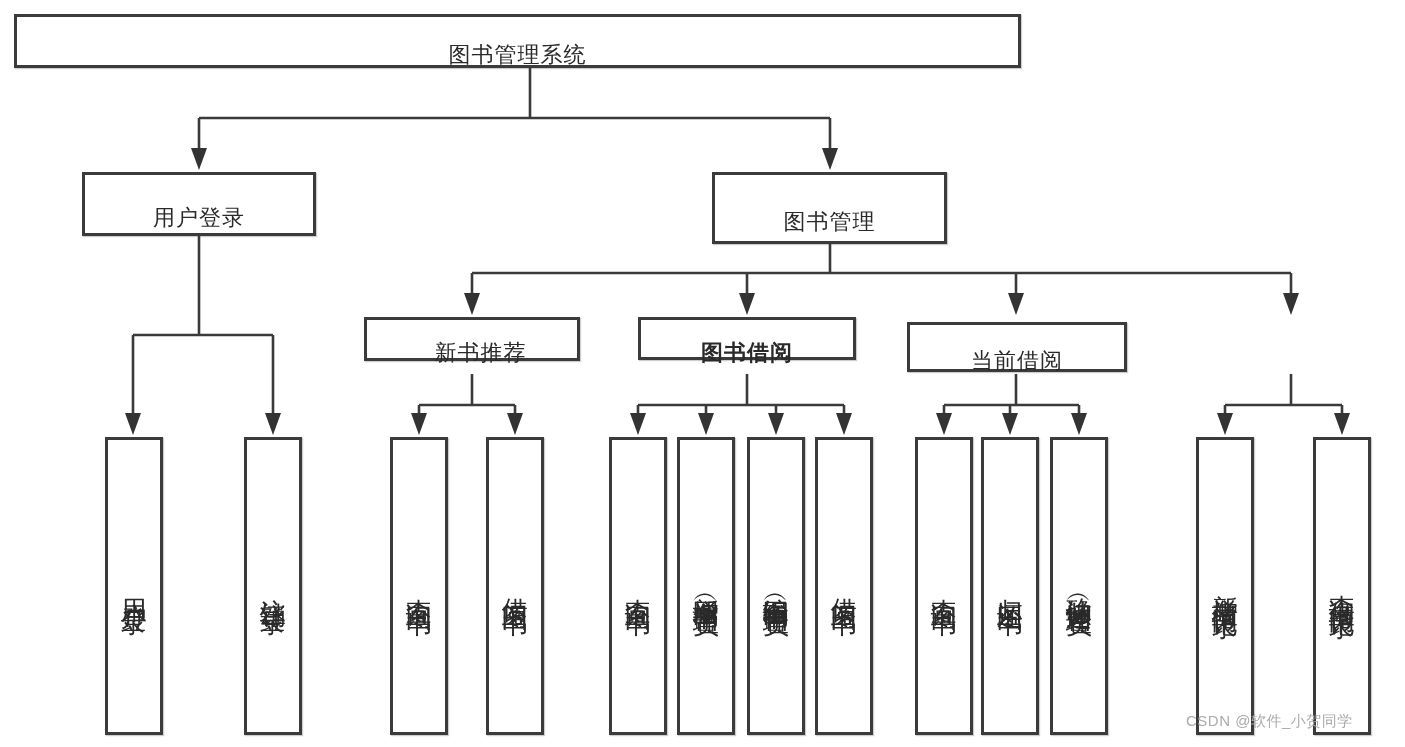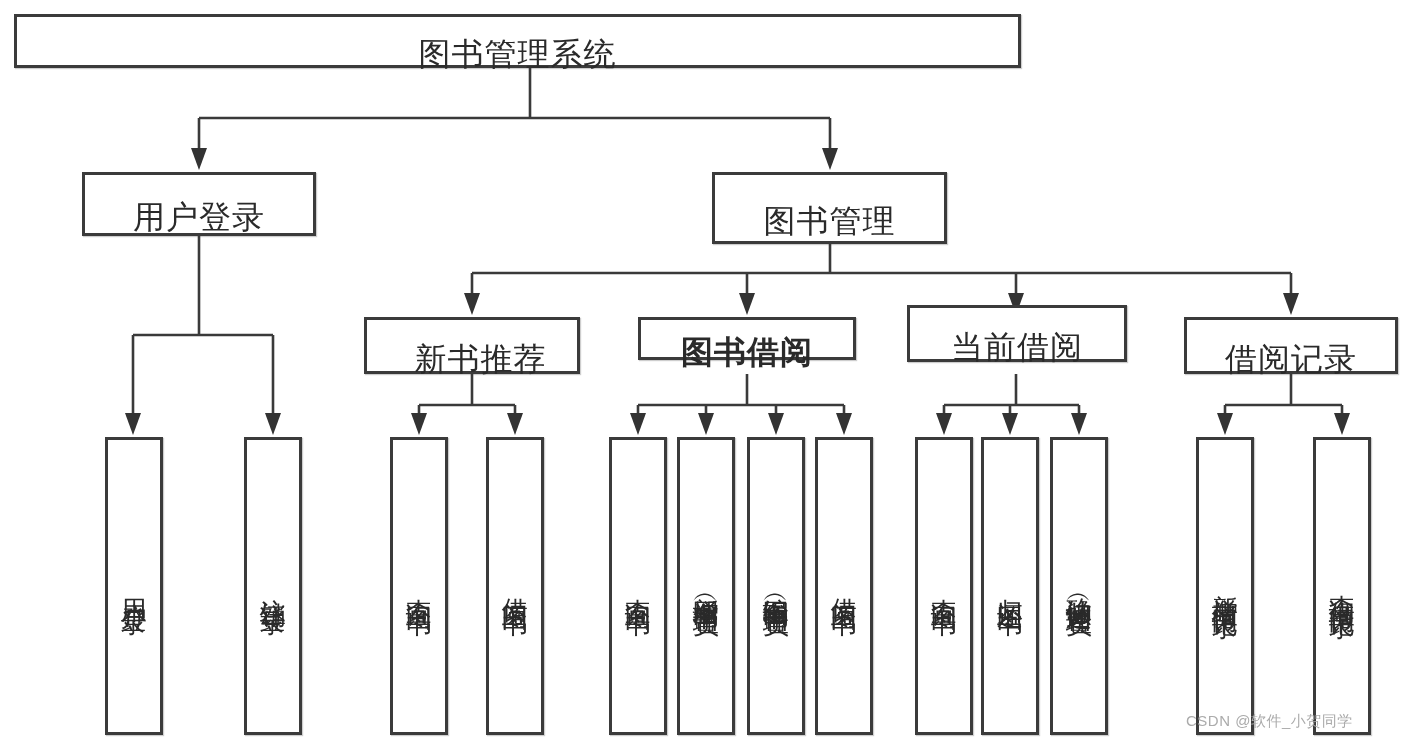--- a/index.html
+++ b/index.html
@@ -36,21 +36,21 @@
     position: absolute;
     box-sizing: border-box;
     background: #ffffff;
     border: 3px solid #3b3b3b;
     display: flex;
     align-items: center;
     justify-content: center;
     box-shadow: 1px 1px 1px rgba(60,60,60,0.25);
   }
   .hlabel {
-    font-size: 32px;
+    font-size: 22px;
     letter-spacing: 1px;
     white-space: nowrap;
     color: #2a2a2a;
     margin-top: 28px;
   }
   .vlabel {
     writing-mode: vertical-rl;
     text-orientation: mixed;
     font-size: 26px;
     letter-spacing: 4px;
@@ -145,31 +145,28 @@
     <span class="hlabel">图书管理系统</span>
   </div>
 
   <div class="box" style="left:82px; top:172px; width:234px; height:64px;">
     <span class="hlabel">用户登录</span>
   </div>
   <div class="box" style="left:712px; top:172px; width:235px; height:72px;">
     <span class="hlabel">图书管理</span>
   </div>
 
-  <div class="box" style="left:364px; top:317px; width:216px; height:57px;padding-left:17px;">
+  <div class="box" style="left:364px; top:317px; width:216px; height:44px;padding-left:17px;">
     <span class="hlabel">新书推荐</span>
   </div>
   <div class="box" style="left:638px; top:317px; width:218px; height:43px;font-weight:bold;">
     <span class="hlabel">图书借阅</span>
   </div>
-  <div class="box" style="left:907px; top:305px; width:220px; height:57px;">
+  <div class="box" style="left:907px; top:322px; width:220px; height:50px;">
     <span class="hlabel">当前借阅</span>
-  </div>
-  <div class="box" style="left:1184px; top:317px; width:214px; height:57px;">
-    <span class="hlabel">借阅记录</span>
   </div>
 
   <div class="box" style="left:105px; top:437px; width:58px; height:298px;">
     <span class="vlabel">用户登录</span>
   </div>
   <div class="box" style="left:244px; top:437px; width:58px; height:298px;">
     <span class="vlabel">注销登录</span>
   </div>
 
   <div class="box" style="left:390px; top:437px; width:58px; height:298px;">

